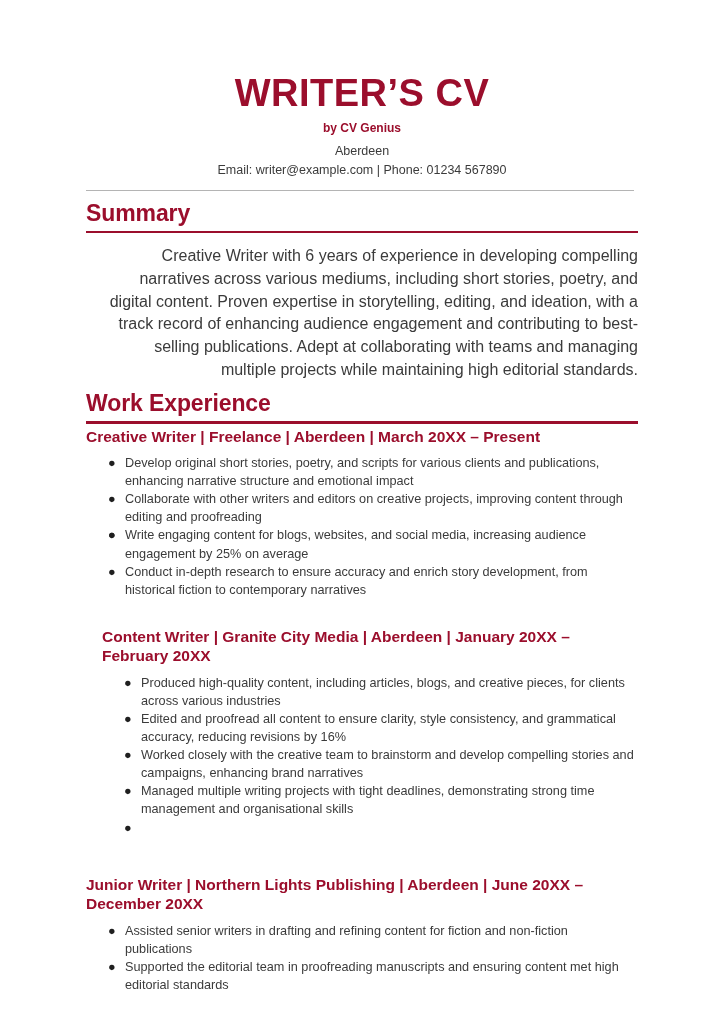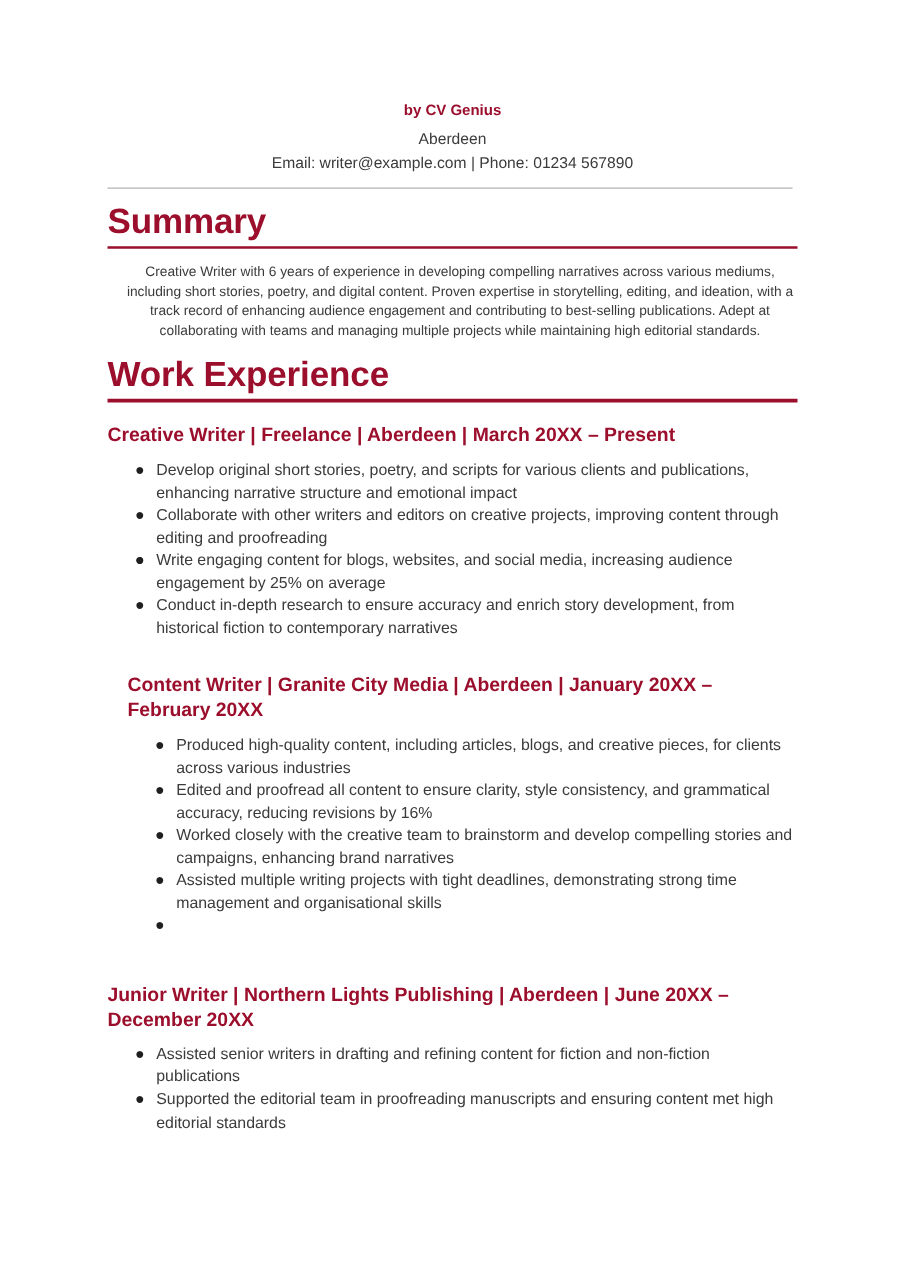--- a/index.html
+++ b/index.html
@@ -63,59 +63,59 @@
     background: #b4b4b4;
     margin: 11px 0 0 0;
     width: 548px;
   }
 
   
   .section {
     margin-top: 0;
   }
   .section-title {
-    font-size: 28px;
+    font-size: 23px;
     font-weight: bold;
     color: #9b0e2c;
     margin: 9px 0 0 0;
     line-height: 1.2;
     letter-spacing: -0.1px;
   }
   .rule-maroon {
     height: 2.5px;
     background: #9b0e2c;
     margin: 3px 0 0 0;
     width: 552px;
   }
 
   
   .summary-text {
-    font-size: 11px;
+    font-size: 16px;
     line-height: 1.42;
     color: #3b3b3b;
     margin: 12px 0 0 12px;
-    text-align: center;
+    text-align: right;
   }
 
   .work-heading-wrap {
     margin-top: 4px;
   }
 
   
   .job {
     margin-top: 0;
   }
   .job-title {
     font-size: 15.5px;
     font-weight: bold;
     color: #9b0e2c;
     line-height: 1.28;
     margin: 0;
   }
-  .job-1 { margin-top: 17px; }
+  .job-1 { margin-top: 3px; }
   .job-2 { margin-top: 28px; margin-left: 16px; }
   .job-3 { margin-top: 56px; }
 
   .bullets {
     list-style: none;
     margin: 8px 0 0 0;
     padding: 0;
   }
   .bullets li {
     position: relative;
@@ -133,20 +133,21 @@
     line-height: 1.42;
     color: #1f1f1f;
   }
 </style>
 </head>
 <body>
 
 <div class="page">
 
   <div class="cv-header">
+    <h1 class="cv-name">WRITER’S CV</h1>
     <div class="cv-byline">by CV Genius</div>
     <div class="cv-location">Aberdeen</div>
     <div class="cv-contact">Email: writer@example.com | Phone: 01234 567890</div>
   </div>
 
   <div class="rule-gray"></div>
 
   <div class="section">
     <div class="section-title">Summary</div>
     <div class="rule-maroon"></div>
@@ -167,21 +168,21 @@
         <li><span class="bdot">●</span><span>Conduct in-depth research to ensure accuracy and enrich story development, from historical fiction to contemporary narratives</span></li>
       </ul>
     </div>
 
     <div class="job job-2">
       <div class="job-title">Content Writer | Granite City Media | Aberdeen | January 20XX – February 20XX</div>
       <ul class="bullets">
         <li><span class="bdot">●</span><span>Produced high-quality content, including articles, blogs, and creative pieces, for clients across various industries</span></li>
         <li><span class="bdot">●</span><span>Edited and proofread all content to ensure clarity, style consistency, and grammatical accuracy, reducing revisions by 16%</span></li>
         <li><span class="bdot">●</span><span>Worked closely with the creative team to brainstorm and develop compelling stories and campaigns, enhancing brand narratives</span></li>
-        <li><span class="bdot">●</span><span>Assisted multiple writing projects with tight deadlines, demonstrating strong time management and organisational skills</span></li>
+        <li><span class="bdot">●</span><span>Managed multiple writing projects with tight deadlines, demonstrating strong time management and organisational skills</span></li>
         <li><span class="bdot">●</span></li>
       </ul>
     </div>
 
     <div class="job job-3">
       <div class="job-title">Junior Writer | Northern Lights Publishing | Aberdeen | June 20XX – December 20XX</div>
       <ul class="bullets">
         <li><span class="bdot">●</span><span>Assisted senior writers in drafting and refining content for fiction and non-fiction publications</span></li>
         <li><span class="bdot">●</span><span>Supported the editorial team in proofreading manuscripts and ensuring content met high editorial standards</span></li>
       </ul>

